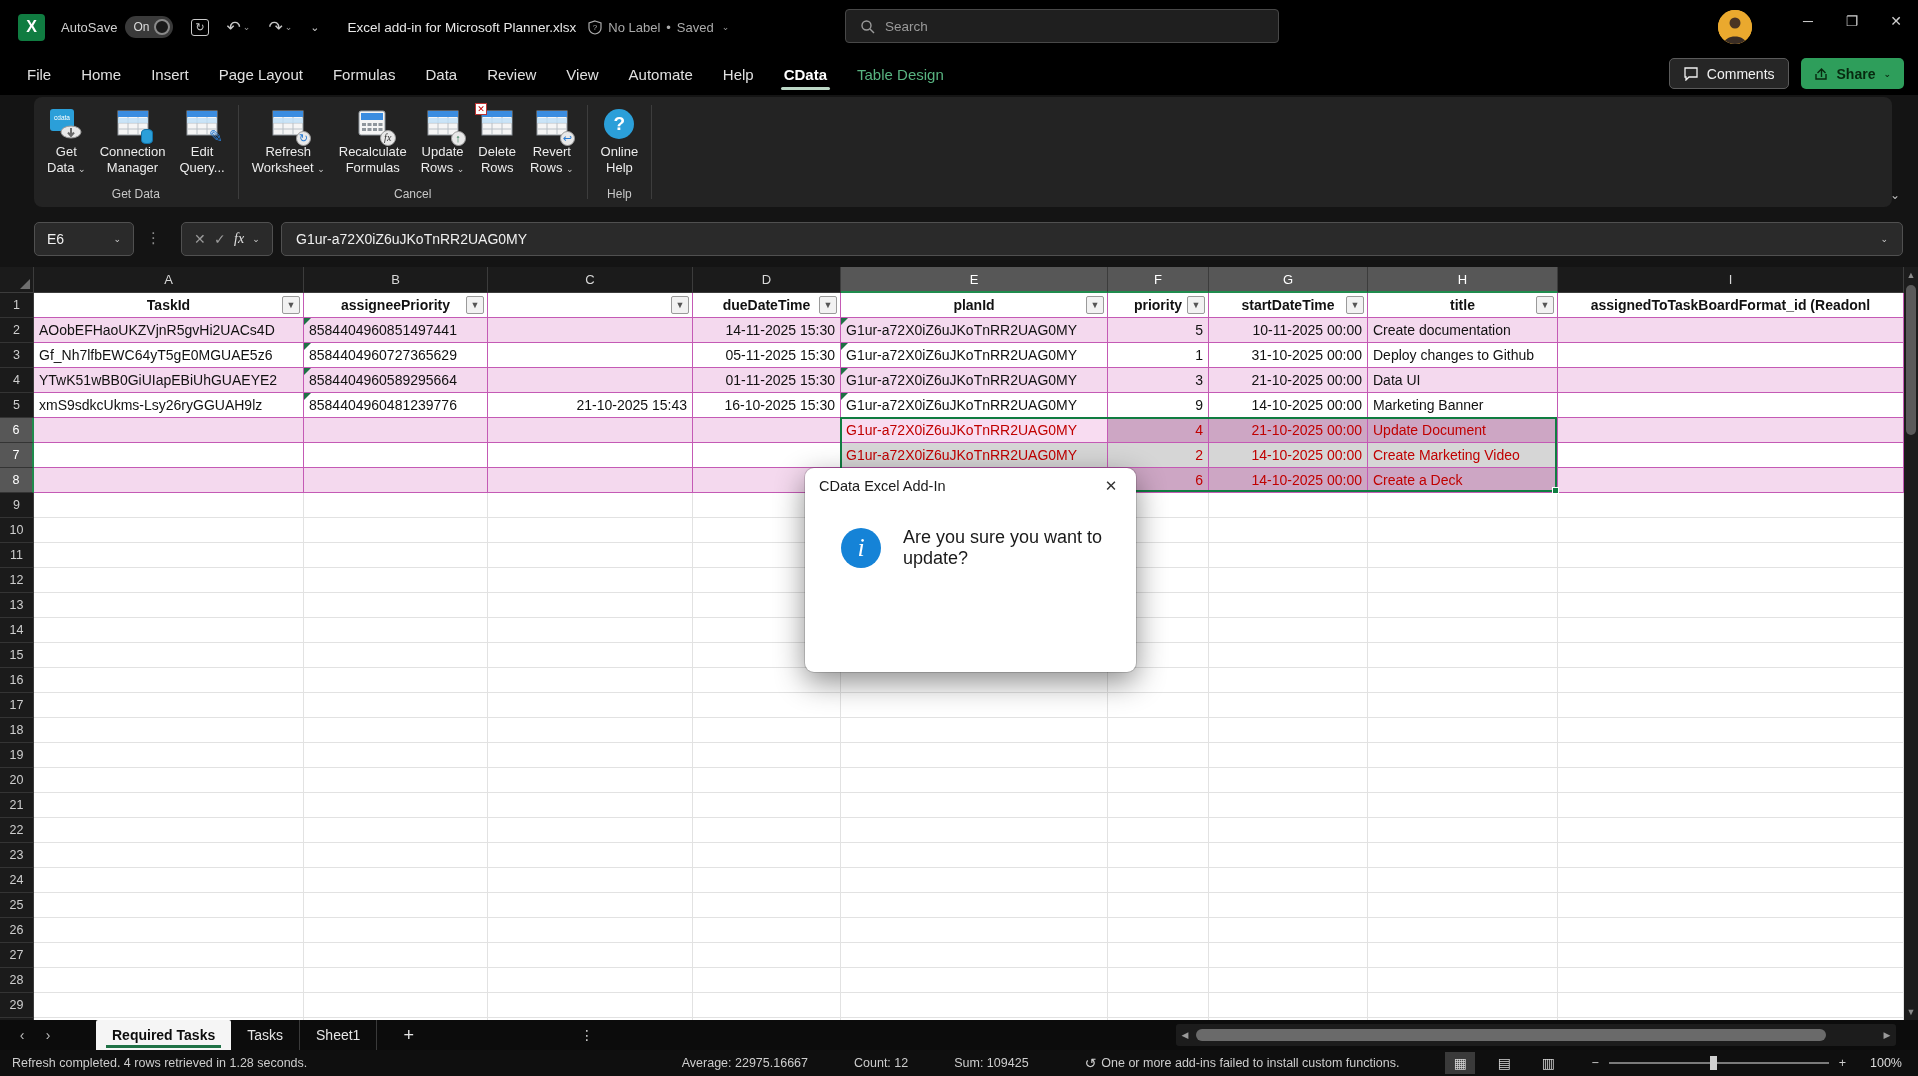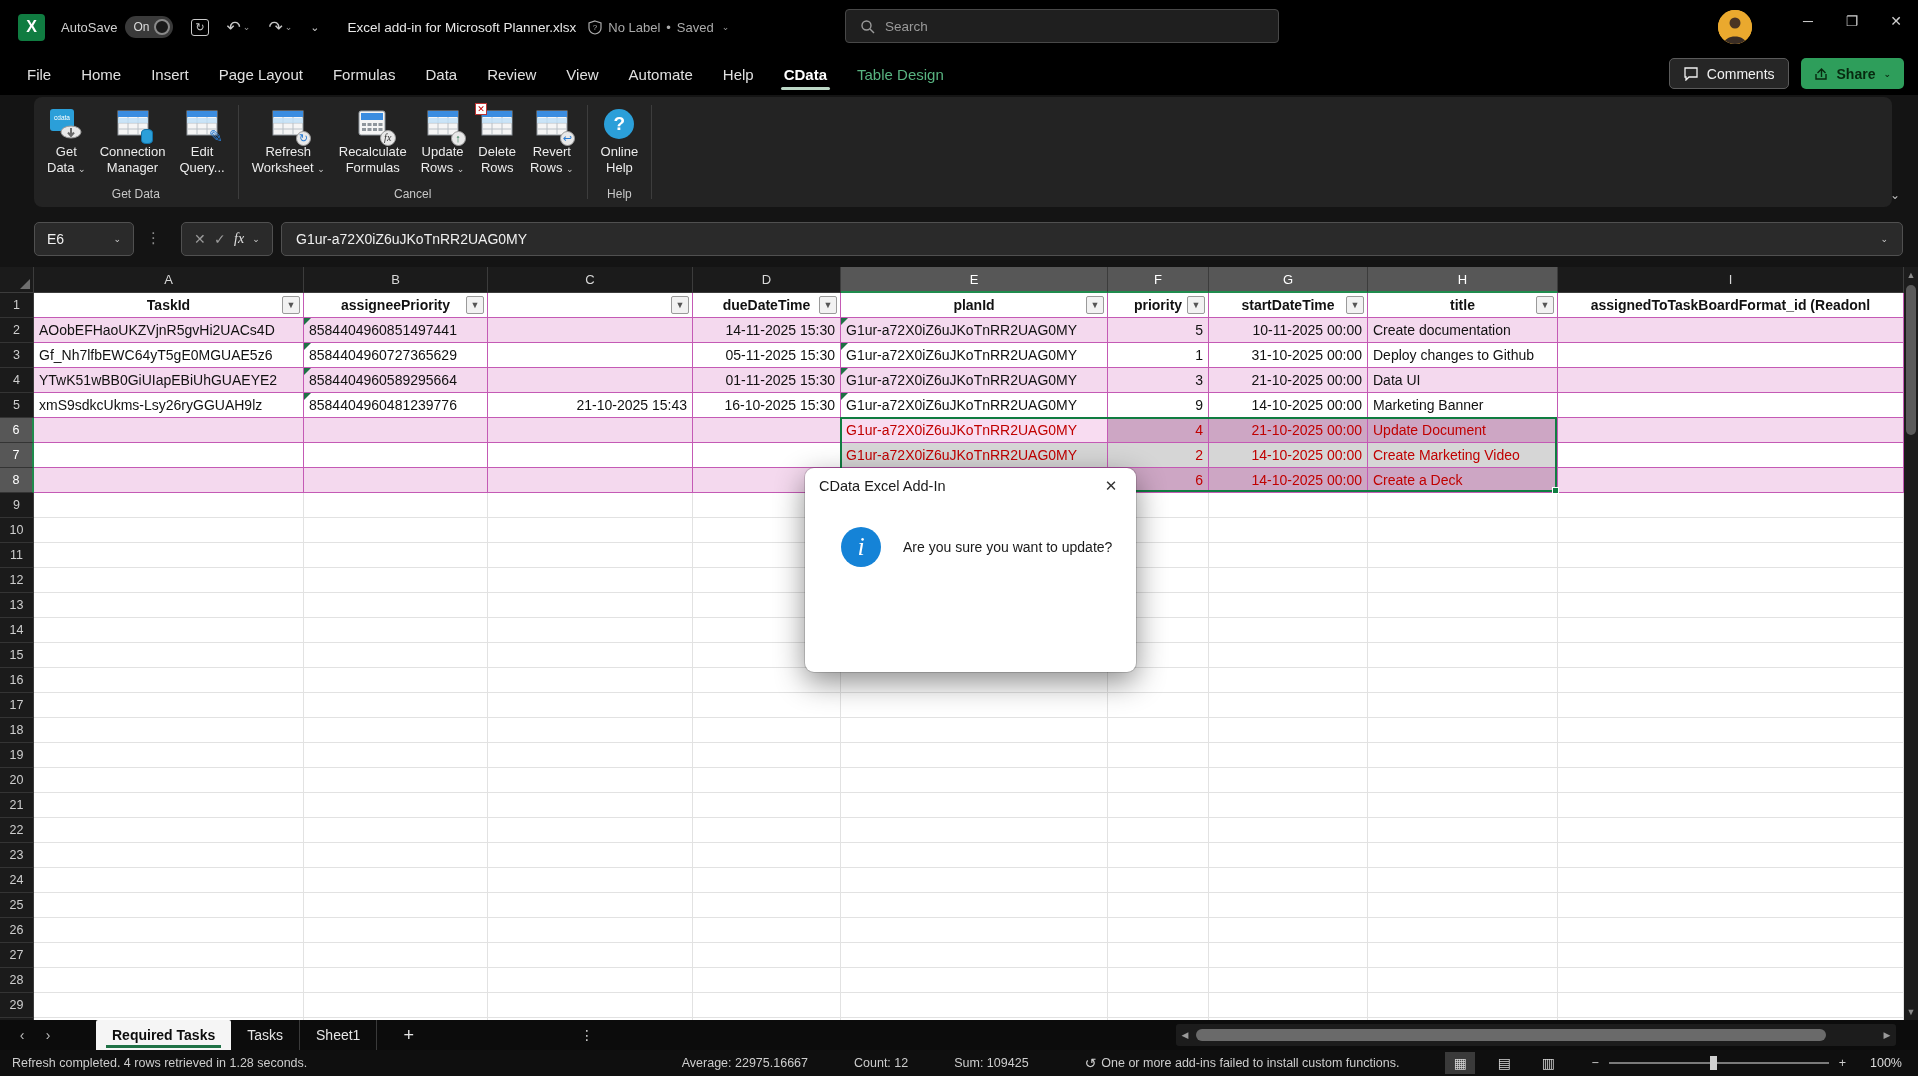--- a/index.html
+++ b/index.html
@@ -88,21 +88,21 @@
   #vscroll .arr { width:14px; height:16px; color:#8a8a8a; font-size:9px; display:flex; align-items:center; justify-content:center; }
   #vscroll .thumb { position:absolute; left:2px; top:18px; width:10px; height:150px; background:#5a5a5a; border-radius:5px; }
   #vscroll .arr.bottom { position:absolute; bottom:0; }
 
   
   #dialog { position:absolute; left:805px; top:468px; width:331px; height:204px; background:#fff; border-radius:9px; box-shadow:0 10px 30px rgba(0,0,0,.45), 0 0 0 1px rgba(0,0,0,.15); color:#111; }
   #dialog .dtitle { display:flex; justify-content:space-between; align-items:center; padding:9px 12px 6px 14px; font-size:14.5px; color:#1a1a1a; }
   #dialog .dclose { color:#333; font-size:15px; width:26px; text-align:center; }
   #dialog .dbody { display:flex; align-items:center; gap:22px; padding:26px 16px 0 36px; }
   .info-icon { width:40px; height:40px; border-radius:50%; background:#1583d7; color:#fff; display:flex; align-items:center; justify-content:center; font-family:"Liberation Serif","DejaVu Serif",serif; font-size:26px; font-style:italic; flex:none; }
-  #dialog .dmsg { font-size:14px; color:#1a1a1a; }
+  #dialog .dmsg { font-size:18px; color:#1a1a1a; }
   #dialog .dfooter { position:absolute; left:0; bottom:0; width:100%; height:57px; background:#f0f0f0; border-top:1px solid #e2e2e2; border-radius:0 0 9px 9px; }
   .dbtn { position:absolute; top:13px; width:97px; height:31px; background:#fff; border:1px solid #cfcfcf; border-radius:5px; font-size:14px; color:#1a1a1a; display:flex; align-items:center; justify-content:center; }
   .dbtn.primary { left:100px; border:1px solid #0067c0; box-shadow:0 0 0 1px #0067c0 inset; }
   .dbtn.secondary { left:210px; }
 
   
   #sheetbar { position:absolute; left:0; top:1020px; width:1918px; height:30px; background:#0c0c0c; display:flex; align-items:stretch; }
   .sb-arrow { color:#bdbdbd; width:44px; display:flex; align-items:center; justify-content:center; font-size:14px; }
   .stab { display:flex; align-items:center; padding:0 16px; color:#e6e6e6; font-size:14px; border-right:1px solid #3a3a3a; position:relative; }
   .stab.active { background:#f5f5f5; color:#0c0c0c; font-weight:bold; border-right:none; border-radius:2px 2px 0 0; margin-left:26px; }

